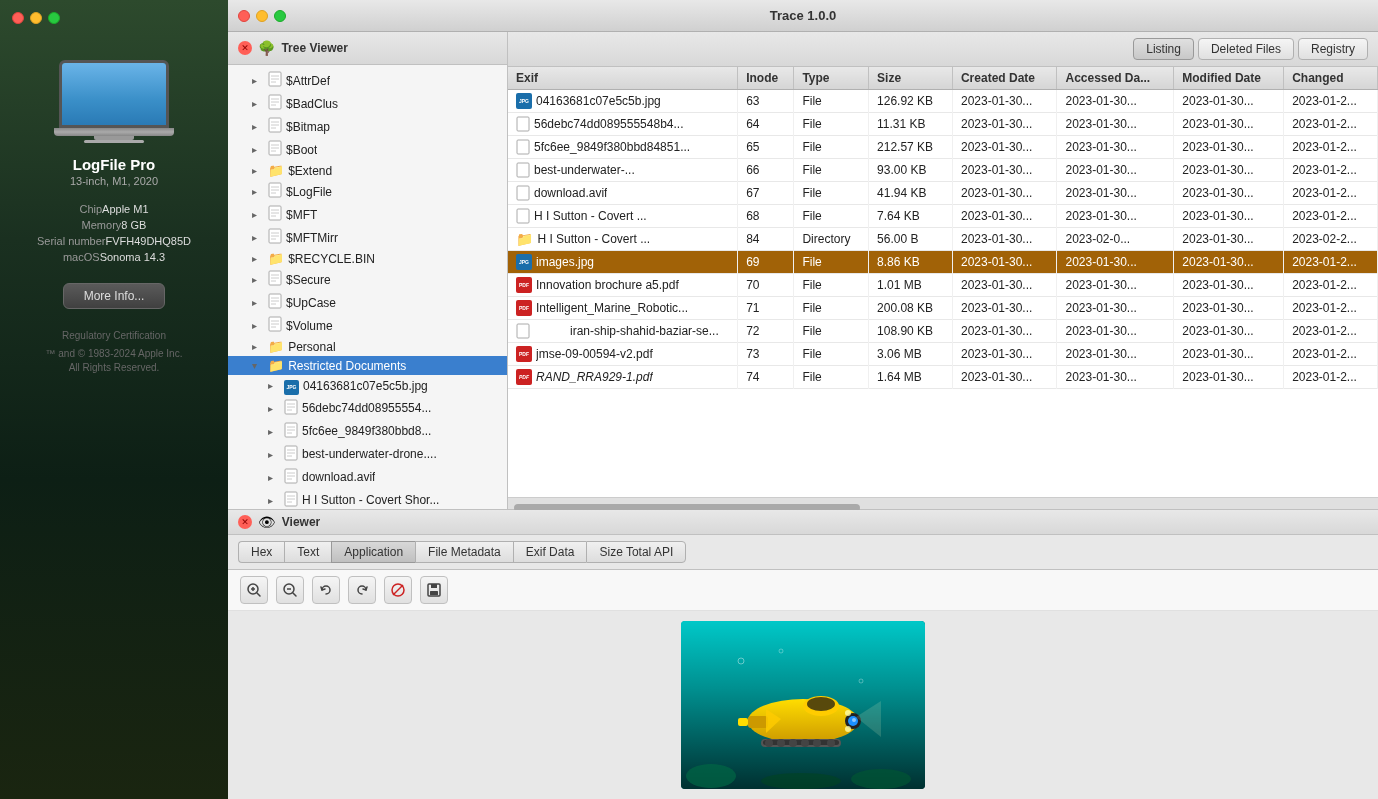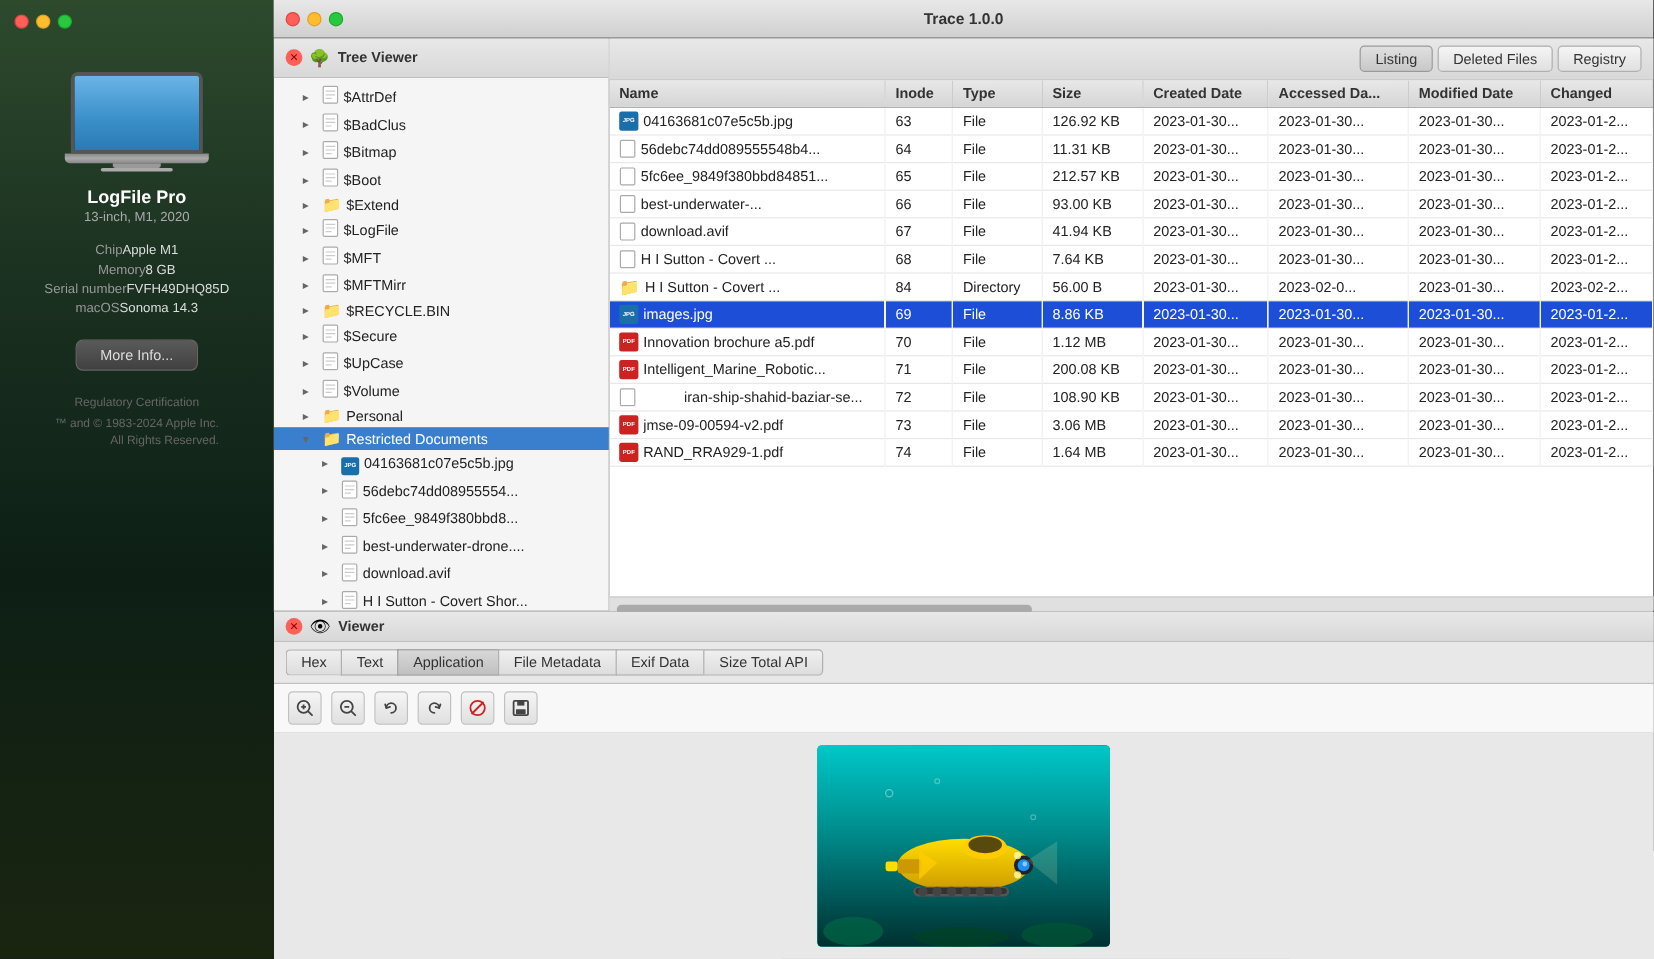--- a/index.html
+++ b/index.html
@@ -303,21 +303,21 @@
       font-weight: 600;
       color: #333;
       white-space: nowrap;
     }
 
     tbody tr {
       border-bottom: 1px solid #e8e8e8;
     }
 
     tbody tr.selected {
-      background: #1d4ed8;
+      background: #a16207;
       color: #fff;
     }
 
     tbody tr.selected td {
       color: #fff;
     }
 
     td {
       padding: 3px 8px;
       white-space: nowrap;
@@ -508,21 +508,21 @@
     <div class="mac-spec-row">
       <span class="spec-label">macOS</span>
       <span class="spec-value">Sonoma 14.3</span>
     </div>
   </div>
 
   <button class="more-info-btn">More Info...</button>
 
   <div class="regulatory-text">
     <div>Regulatory Certification</div>
-    <div style="margin-top:4px;text-align:right;">™ and © 1983-2024 Apple Inc.<br>All Rights Reserved.</div>
+    <div style="margin-top:4px;">™ and © 1983-2024 Apple Inc.<br>All Rights Reserved.</div>
   </div>
 </div>
 
 <div class="app-window">
 
   <div class="app-titlebar">
     <div class="traffic-lights-app">
       <div class="traffic-light tl-red"></div>
       <div class="traffic-light tl-yellow"></div>
       <div class="traffic-light tl-green"></div>
@@ -721,21 +721,21 @@
     <div class="file-list-panel">
       <div class="file-list-toolbar">
         <button class="tab-btn active">Listing</button>
         <button class="tab-btn">Deleted Files</button>
         <button class="tab-btn">Registry</button>
       </div>
       <div class="file-table">
         <table>
           <thead>
             <tr>
-              <th>Name</th>
+              <th>Exif</th>
               <th>Inode</th>
               <th>Type</th>
               <th>Size</th>
               <th>Created Date</th>
               <th>Accessed Da...</th>
               <th>Modified Date</th>
               <th>Changed</th>
             </tr>
           </thead>
           <tbody id="file-tbody">
@@ -872,21 +872,21 @@
               </tr>
               <tr>
                 <td style="max-width: 200px;">
                   <div style="display:flex;align-items:center;gap:4px;">
                     <span style="display:inline-flex;align-items:center;justify-content:center;width:16px;height:16px;background:#cc2222;border-radius:2px;color:white;font-size:5px;font-weight:bold;flex-shrink:0;">PDF</span>
                     <span style="overflow:hidden;text-overflow:ellipsis;">Innovation brochure a5.pdf</span>
                   </div>
                 </td>
                 <td>70</td>
                 <td>File</td>
-                <td>1.12 MB</td>
+                <td>1.01 MB</td>
                 <td>2023-01-30...</td>
                 <td>2023-01-30...</td>
                 <td>2023-01-30...</td>
                 <td>2023-01-2...</td>
               </tr>
               <tr>
                 <td style="max-width: 200px;">
                   <div style="display:flex;align-items:center;gap:4px;">
                     <span style="display:inline-flex;align-items:center;justify-content:center;width:16px;height:16px;background:#cc2222;border-radius:2px;color:white;font-size:5px;font-weight:bold;flex-shrink:0;">PDF</span>
                     <span style="overflow:hidden;text-overflow:ellipsis;">Intelligent_Marine_Robotic...</span>
@@ -926,21 +926,21 @@
                 </td>
                 <td>73</td>
                 <td>File</td>
                 <td>3.06 MB</td>
                 <td>2023-01-30...</td>
                 <td>2023-01-30...</td>
                 <td>2023-01-30...</td>
                 <td>2023-01-2...</td>
               </tr>
               <tr>
-                <td style="max-width: 200px;">
+                <td style="max-width: 200px; font-style: italic;">
                   <div style="display:flex;align-items:center;gap:4px;">
                     <span style="display:inline-flex;align-items:center;justify-content:center;width:16px;height:16px;background:#cc2222;border-radius:2px;color:white;font-size:5px;font-weight:bold;flex-shrink:0;">PDF</span>
                     <span style="overflow:hidden;text-overflow:ellipsis;">RAND_RRA929-1.pdf</span>
                   </div>
                 </td>
                 <td>74</td>
                 <td>File</td>
                 <td>1.64 MB</td>
                 <td>2023-01-30...</td>
                 <td>2023-01-30...</td>

